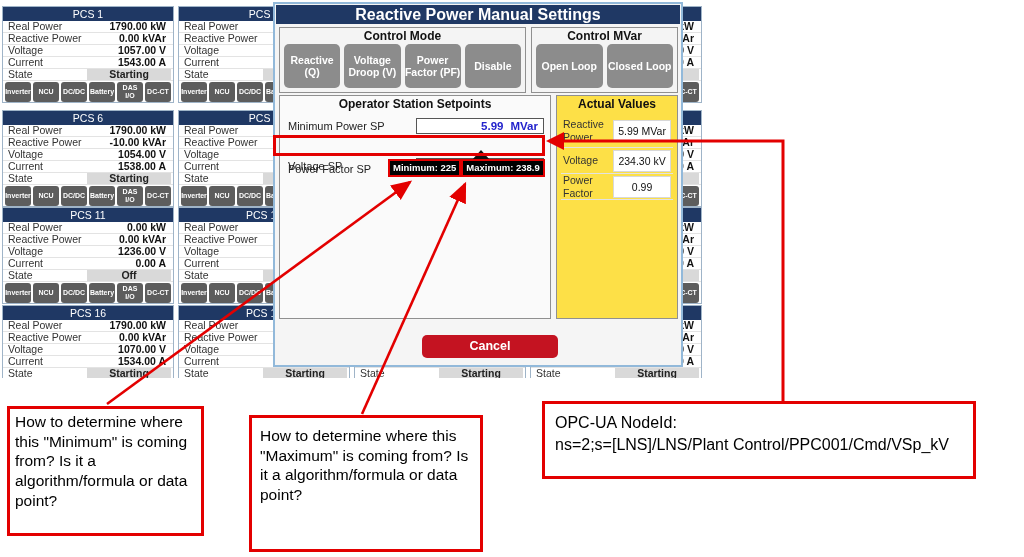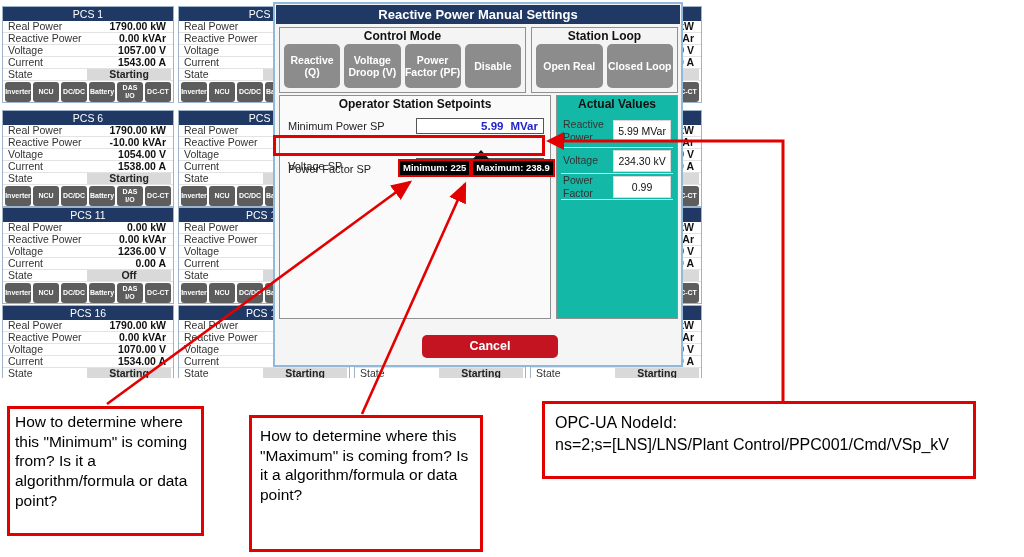--- a/index.html
+++ b/index.html
@@ -23,52 +23,52 @@
             font-weight:bold;font-size:10.5px;text-align:center;line-height:11px;color:#222;}
   .p-btns{display:flex;gap:2px;padding:1px 2px;}
   .p-btn{flex:1;height:20px;background:var(--pcs-btn);color:#fff;font-size:7px;font-weight:bold;
          border-radius:3px;display:flex;align-items:center;justify-content:center;
          text-align:center;line-height:1.1;}
 
   
   .modal{position:absolute;left:273px;top:2px;width:410px;height:365px;background:#f5f5f5;
          border:2px solid #92b9da;z-index:5;}
   .m-title{height:19px;margin:1px 1px 0 1px;background:var(--navy);color:#fff;text-align:center;
-           font-weight:bold;font-size:13px;line-height:19px;}
+           font-weight:bold;font-size:16px;line-height:19px;}
   .group{position:absolute;background:#f4f4f4;border:1px solid #909090;}
   .g-title{text-align:center;font-weight:bold;font-size:12px;color:#111;height:15px;line-height:16px;}
   #grp-mode{left:4px;top:23px;width:247px;height:66px;}
   #grp-loop{left:256px;top:23px;width:147px;height:66px;}
   .g-btnrow{display:flex;gap:4px;padding:1px 4px;}
   .g-btn{flex:1;height:44px;background:var(--btn-gray);border-radius:5px;color:#fff;font-weight:bold;
          font-size:10.5px;display:flex;align-items:center;justify-content:center;text-align:center;
          line-height:1.15;cursor:pointer;}
   #grp-sp{left:4px;top:91px;width:272px;height:224px;background:#fafafa;}
-  #grp-av{left:281px;top:91px;width:122px;height:224px;background:#14b8a6;}
+  #grp-av{left:281px;top:91px;width:122px;height:224px;background:#fde047;}
   .sp-row{position:absolute;left:6px;right:4px;height:16px;}
   .sp-label{position:absolute;left:2px;top:2px;font-size:11px;color:#222;}
   .sp-field{position:absolute;right:2px;top:0;width:128px;height:16px;background:#fff;
             border:1px solid #555;text-align:right;font-size:11.5px;font-weight:bold;
             color:var(--value-blue);line-height:14px;padding-right:5px;white-space:nowrap;}
   .sp-field .unit{margin-left:7px;}
   .av-row{position:absolute;left:4px;right:4px;border-bottom:1px solid #e2e2e2;
           display:flex;align-items:center;justify-content:space-between;padding:0 2px;}
   .av-label{font-size:10.5px;color:#333;width:52px;line-height:1.15;}
   .av-val{width:60px;background:#fff;border:1px solid #d8d8d8;text-align:center;
           font-size:10.5px;color:#111;padding:4px 0;}
   .cancel-btn{position:absolute;left:147px;top:331px;width:136px;height:23px;background:var(--cancel-red);
           border-radius:5px;color:#fff;font-weight:bold;font-size:12.5px;text-align:center;
           line-height:23px;cursor:pointer;}
 
   
   .tt-caret{position:absolute;left:472px;top:150px;width:0;height:0;z-index:7;
             border-left:9px solid transparent;border-right:9px solid transparent;
             border-bottom:10px solid #111;}
   .tooltip{position:absolute;left:388px;top:159px;height:18px;background:#000000;z-index:8;
-           display:flex;align-items:stretch;padding:0;margin-left:10px;}
+           display:flex;align-items:stretch;padding:0;}
   .tt-seg{border:2px solid var(--annot-red);color:#fff;font-weight:bold;font-size:9.5px;
           line-height:12px;padding:1px 3px;white-space:nowrap;background:#000;}
 
   
   .vsp-rect{position:absolute;left:273px;top:135px;width:272px;height:21px;
             border:3px solid var(--annot-red);z-index:9;}
   .overlay-svg{position:absolute;left:0;top:0;width:1024px;height:557px;z-index:10;pointer-events:none;}
   .note{position:absolute;border:3px solid var(--annot-red);background:#fff;color:#000;z-index:9;}
   #note-min{left:7px;top:406px;width:197px;height:130px;font-size:15.5px;line-height:1.27;padding:3px 5px;}
   #note-max{left:249px;top:415px;width:234px;height:137px;font-size:15.5px;line-height:1.27;padding:8px 8px;}
@@ -312,23 +312,23 @@
     <div class="g-title">Control Mode</div>
     <div class="g-btnrow">
       <div class="g-btn">Reactive (Q)</div>
       <div class="g-btn">Voltage Droop (V)</div>
       <div class="g-btn">Power Factor (PF)</div>
       <div class="g-btn">Disable</div>
     </div>
   </div>
 
   <div class="group" id="grp-loop">
-    <div class="g-title">Station Loop</div>
+    <div class="g-title">Control MVar</div>
     <div class="g-btnrow">
-      <div class="g-btn">Open Real</div>
+      <div class="g-btn">Open Loop</div>
       <div class="g-btn">Closed Loop</div>
     </div>
   </div>
 
   <div class="group" id="grp-sp">
     <div class="g-title">Operator Station Setpoints</div>
     <div class="sp-row" style="top:22px;">
       <span class="sp-label">Minimum Power SP</span>
       <div class="sp-field"><span>5.99</span><span class="unit">MVar</span></div>
     </div>

